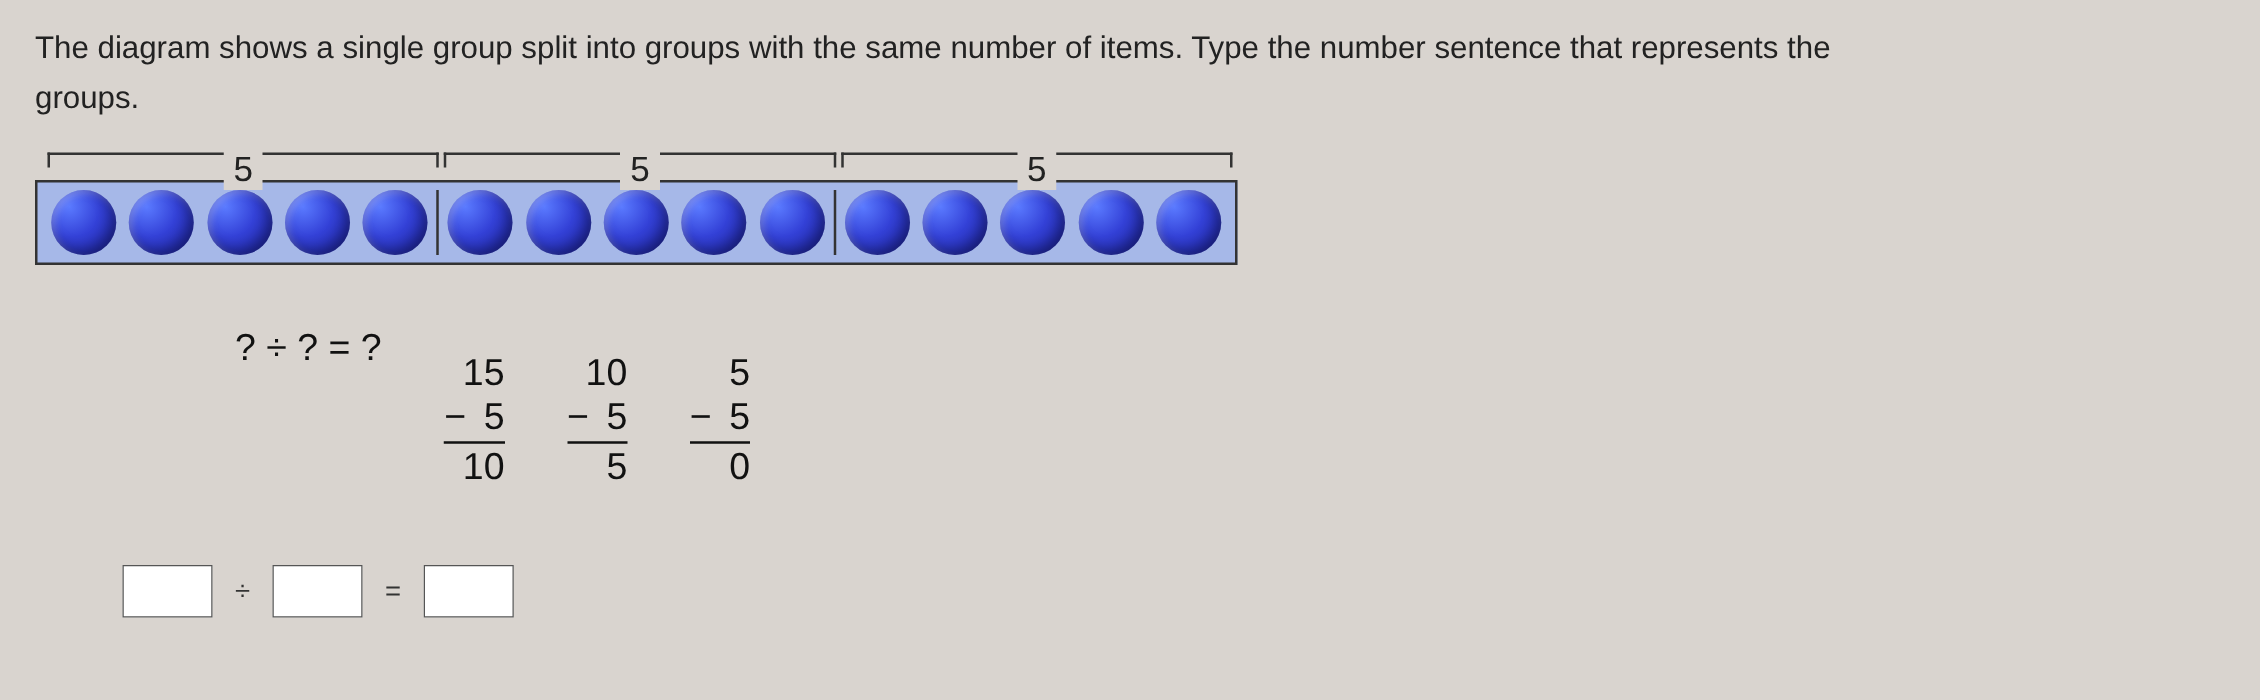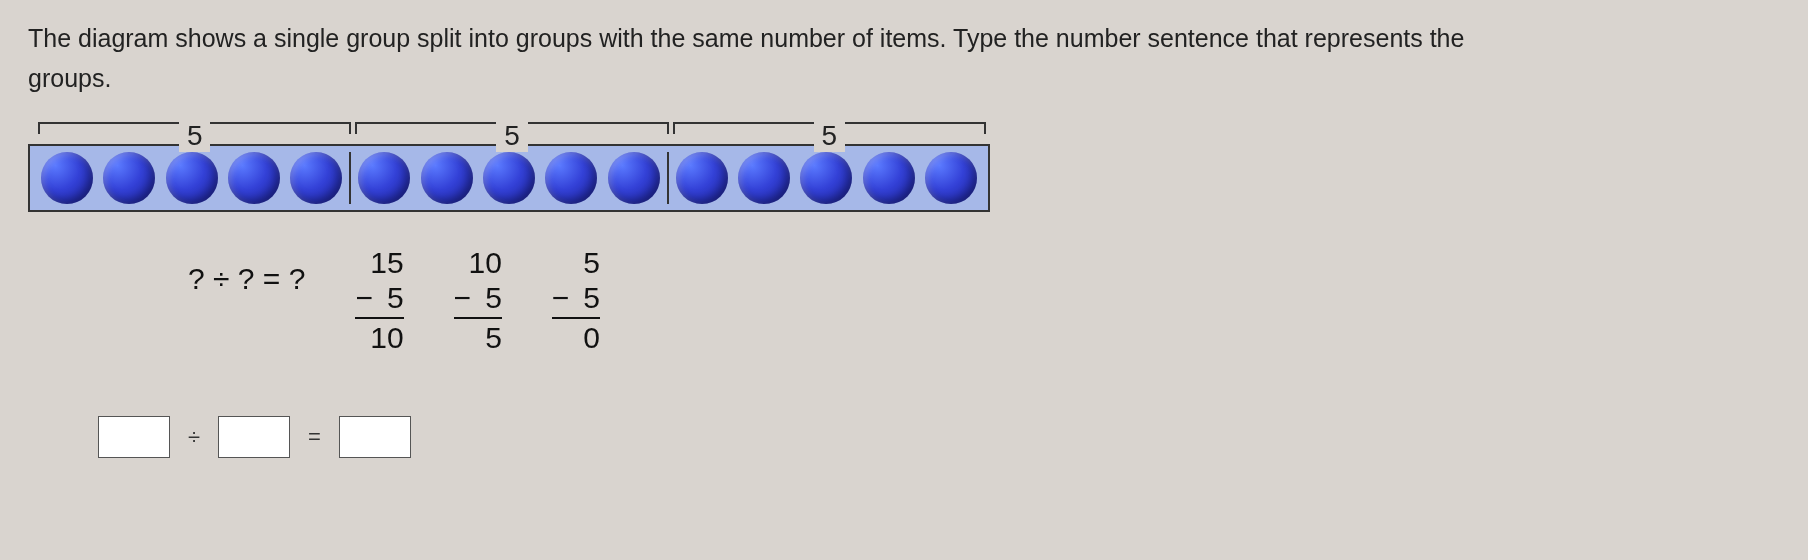--- a/index.html
+++ b/index.html
@@ -94,20 +94,21 @@
     color: #111;
   }
   .expr {
     font-size: 30px;
     padding-top: 16px;
   }
   .sub {
     text-align: right;
     font-family: Arial, sans-serif;
     line-height: 1.15;
+    margin-top: 36px;
   }
   .sub .top { }
   .sub .minus-row { border-bottom: 2.5px solid #111; padding-bottom: 2px; }
   .sub .minus-row .sign { margin-right: 14px; }
   .sub .result { padding-top: 2px; }
   .answer-row {
     margin-top: 60px;
     margin-left: 70px;
     display: flex;
     align-items: center;

